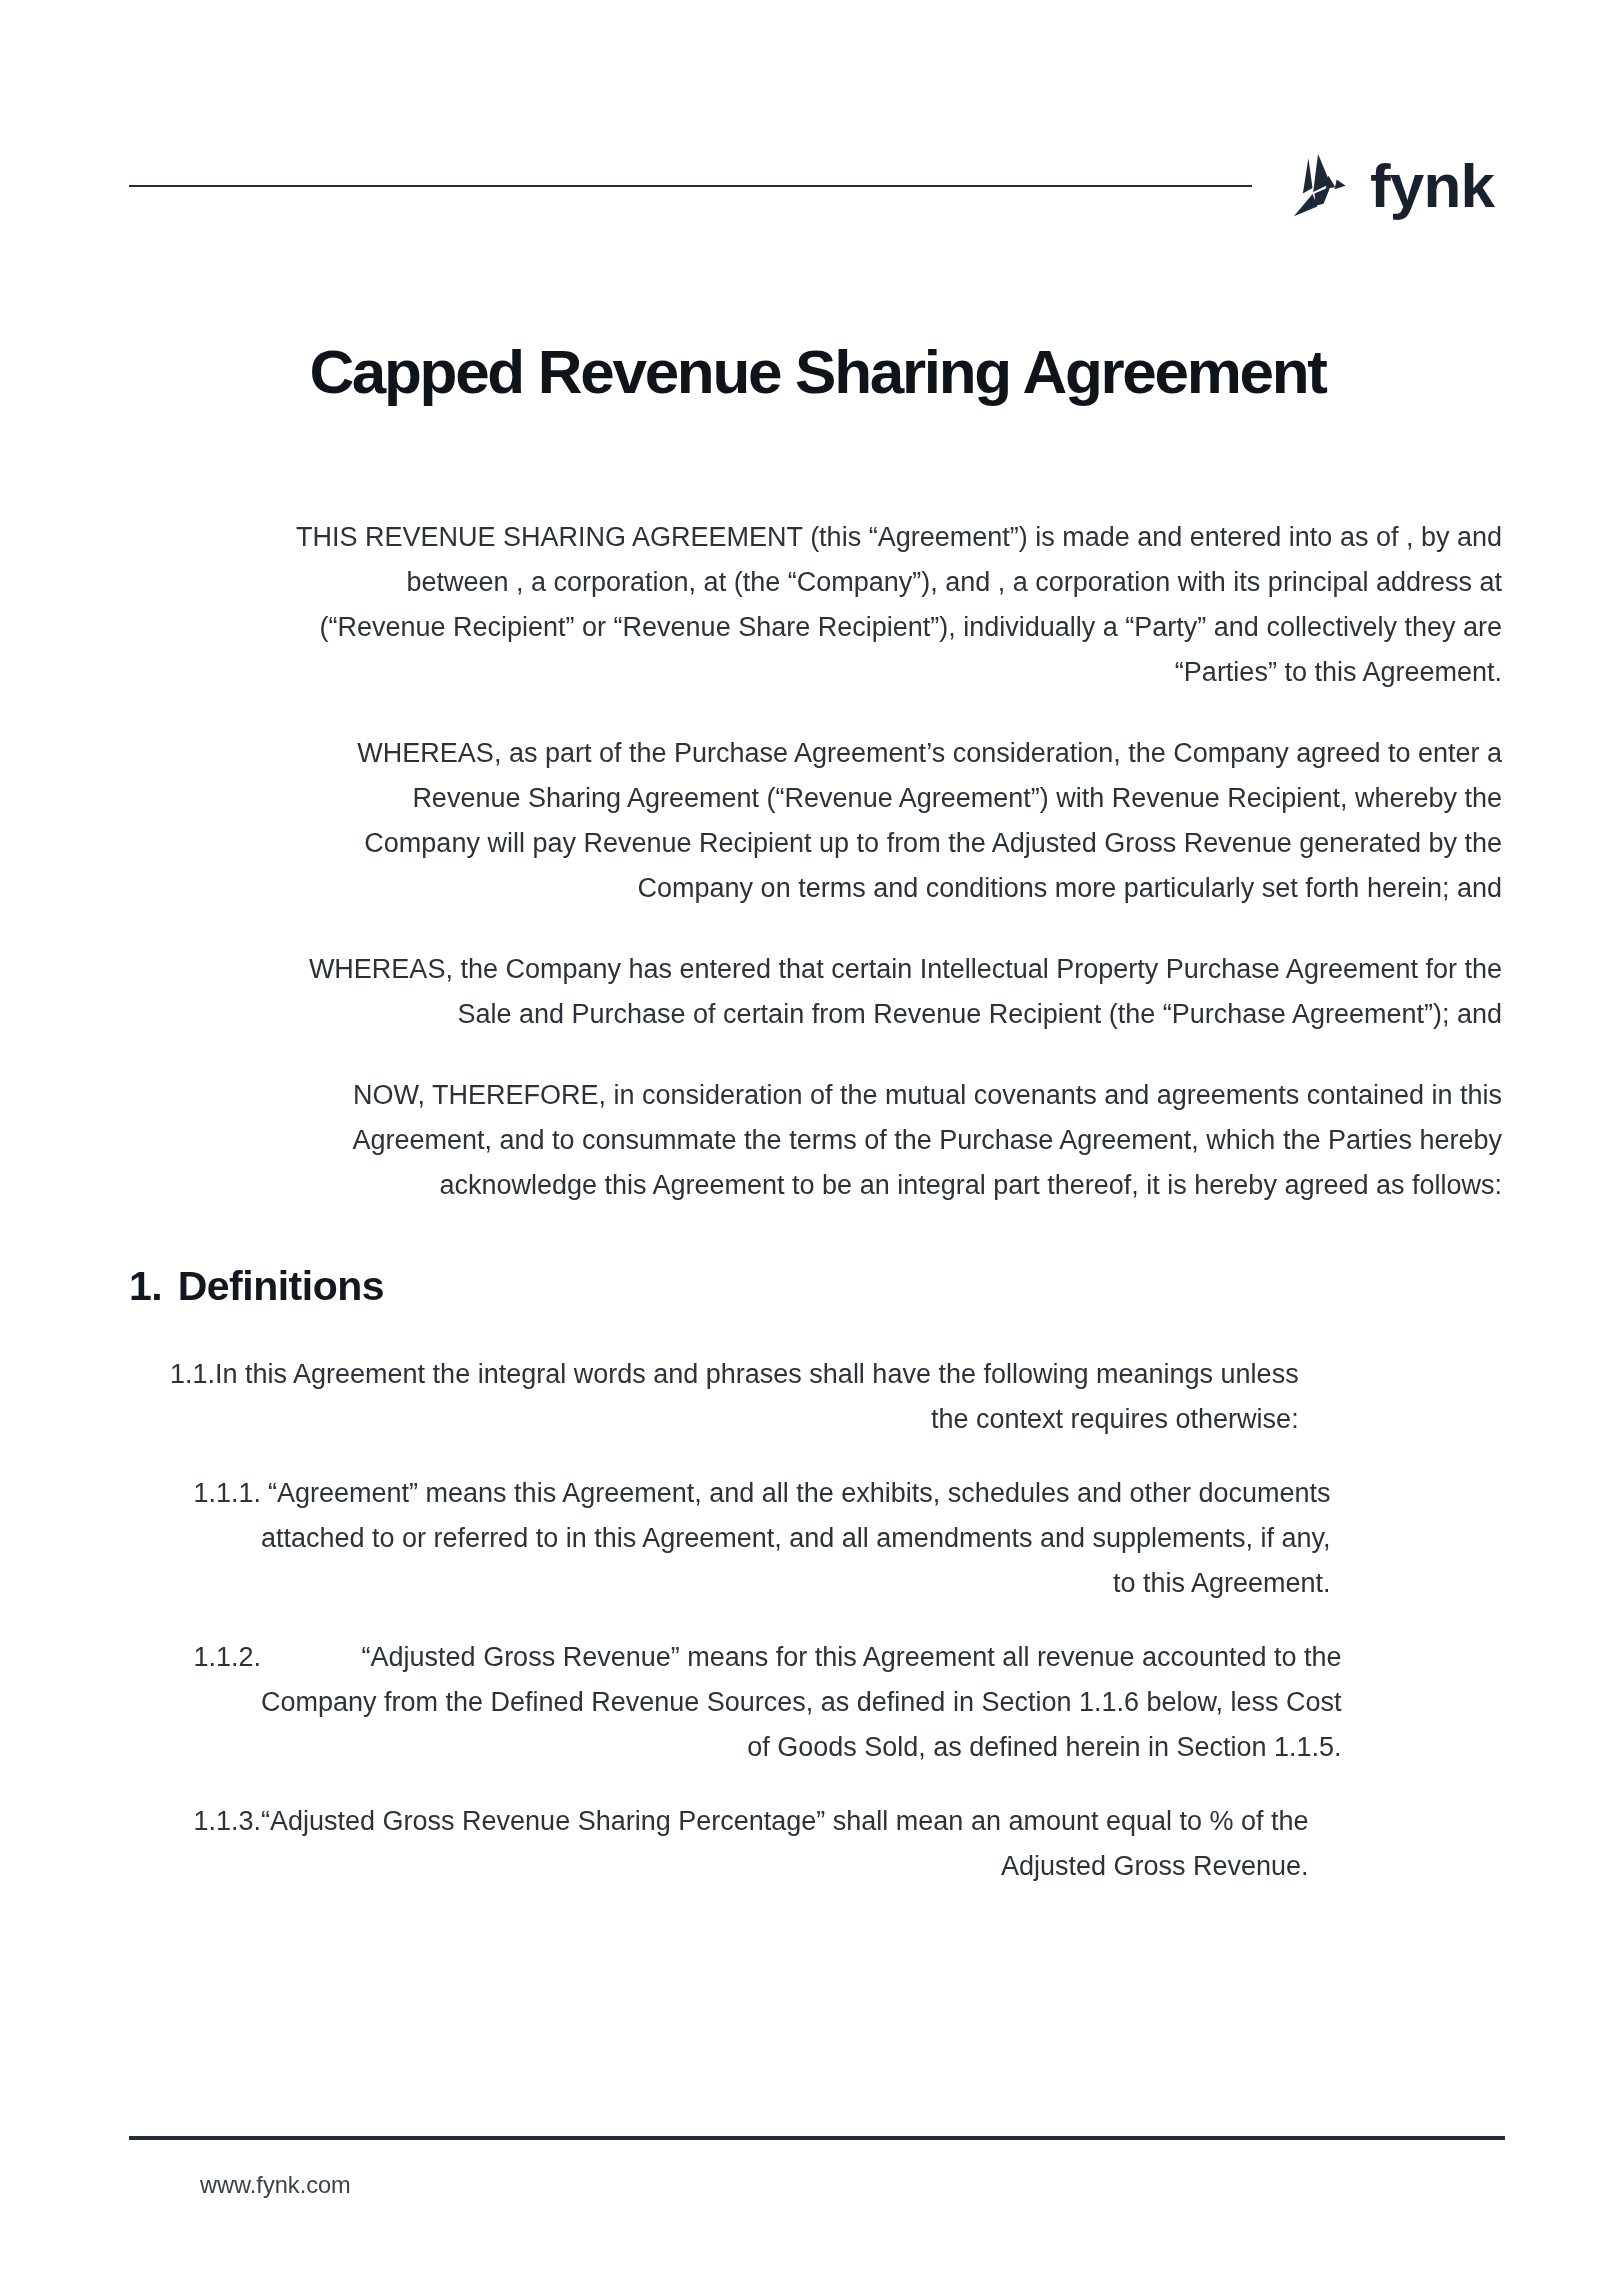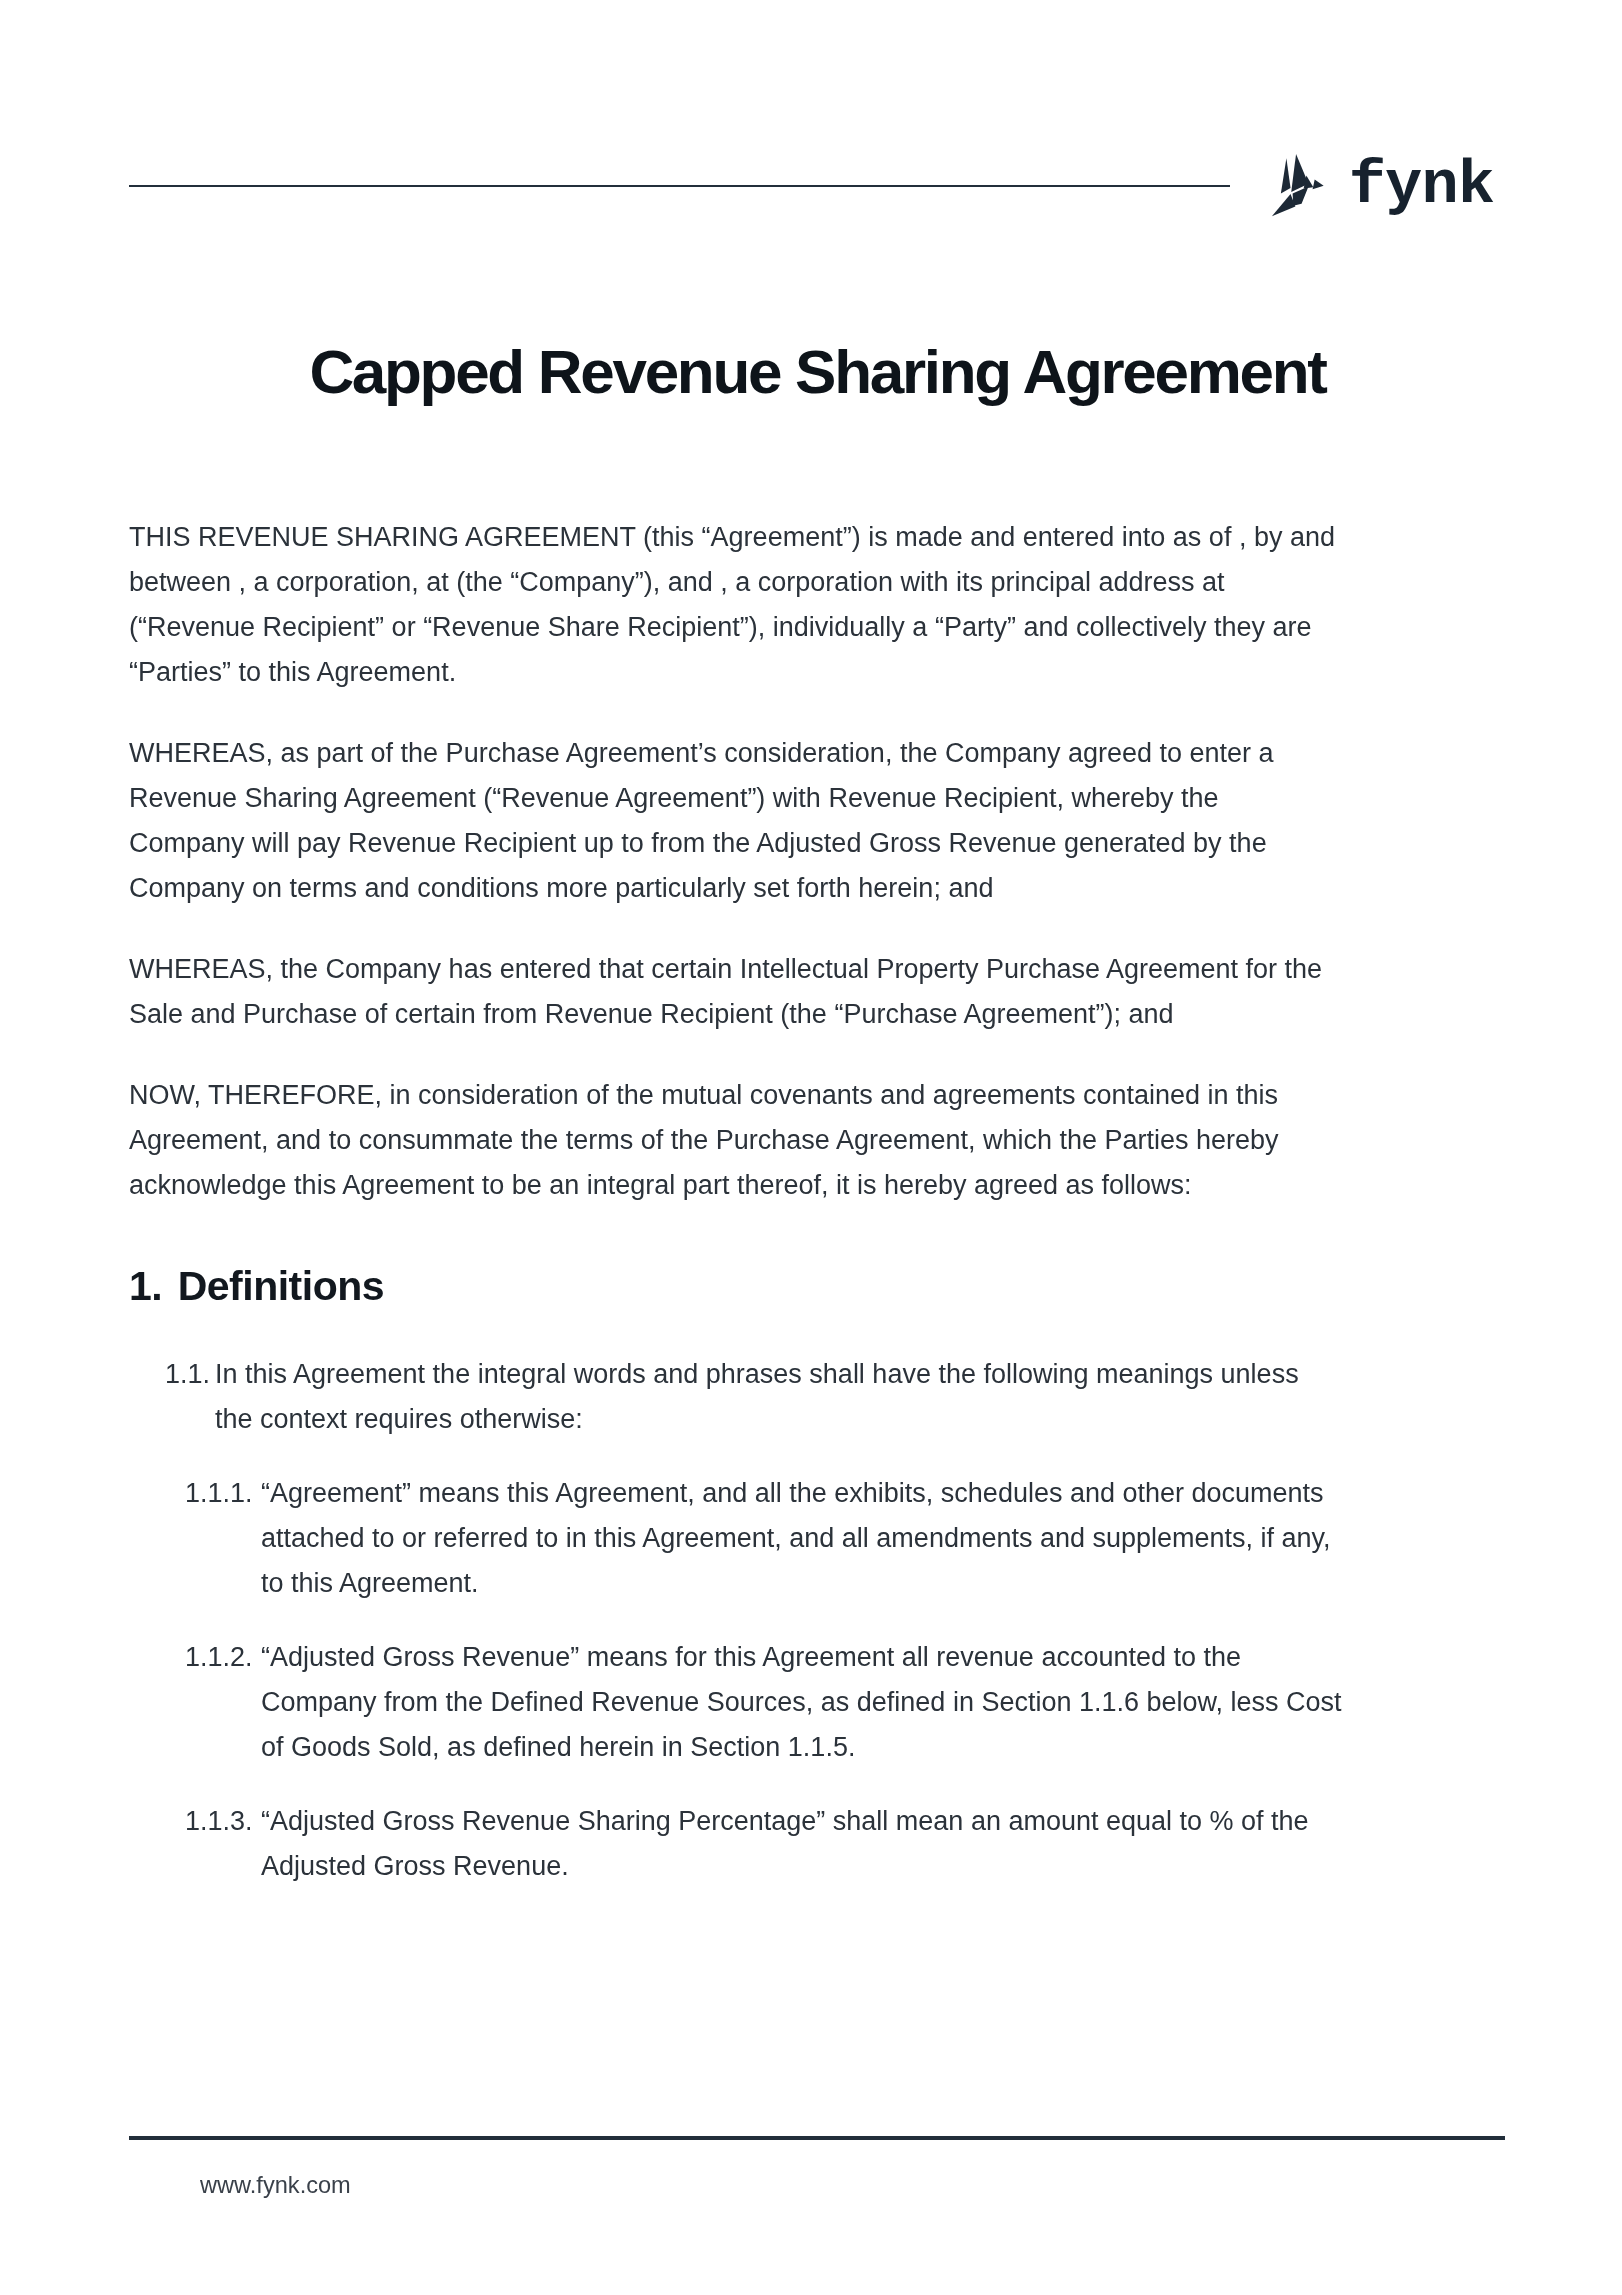--- a/index.html
+++ b/index.html
@@ -8,42 +8,42 @@
     width:1623px; height:2296px;
     background:#ffffff;
     font-family:"Liberation Sans", sans-serif;
     color:#2b323a;
     overflow:hidden;
   }
 
   
   .header {
     position:absolute; top:146px; left:129px; width:1365px; height:80px;
-    display:flex; align-items:center; gap:35px;font-family:Liberation Mono, monospace;
+    display:flex; align-items:center; gap:35px;
   }
   .header-rule { flex:1; height:2.7px; background:#232f3b; }
   .logo { display:flex; align-items:center; gap:14.5px; }
   .logo svg { display:block; }
   .logo-text {
     font-size:62px; font-weight:800; color:#17222e;
     letter-spacing:-0.9px; line-height:1;
   }
 
   
   .doc-title {
     position:absolute; top:329px; left:0; width:100%;
     margin:6px; text-align:center;
     font-size:62px; font-weight:800; letter-spacing:-2.3px;
     color:#0e141a; line-height:1.2;
   }
 
   
   .main {
     position:absolute; top:515px; left:129px; width:1373px;
-    font-size:27px; line-height:45px; color:#2b323a;
+    font-size:27px; line-height:45px; color:#2b323a;text-align:right;
   }
   .para { margin:0 0 36px 0; white-space:pre; }
 
   .section-heading {
     display:flex; gap:15.5px; align-items:baseline;
     margin:53px 0 40px 0;
     font-size:41px; font-weight:800; letter-spacing:-0.5px;
     color:#12181f; line-height:51px;
   }
 

